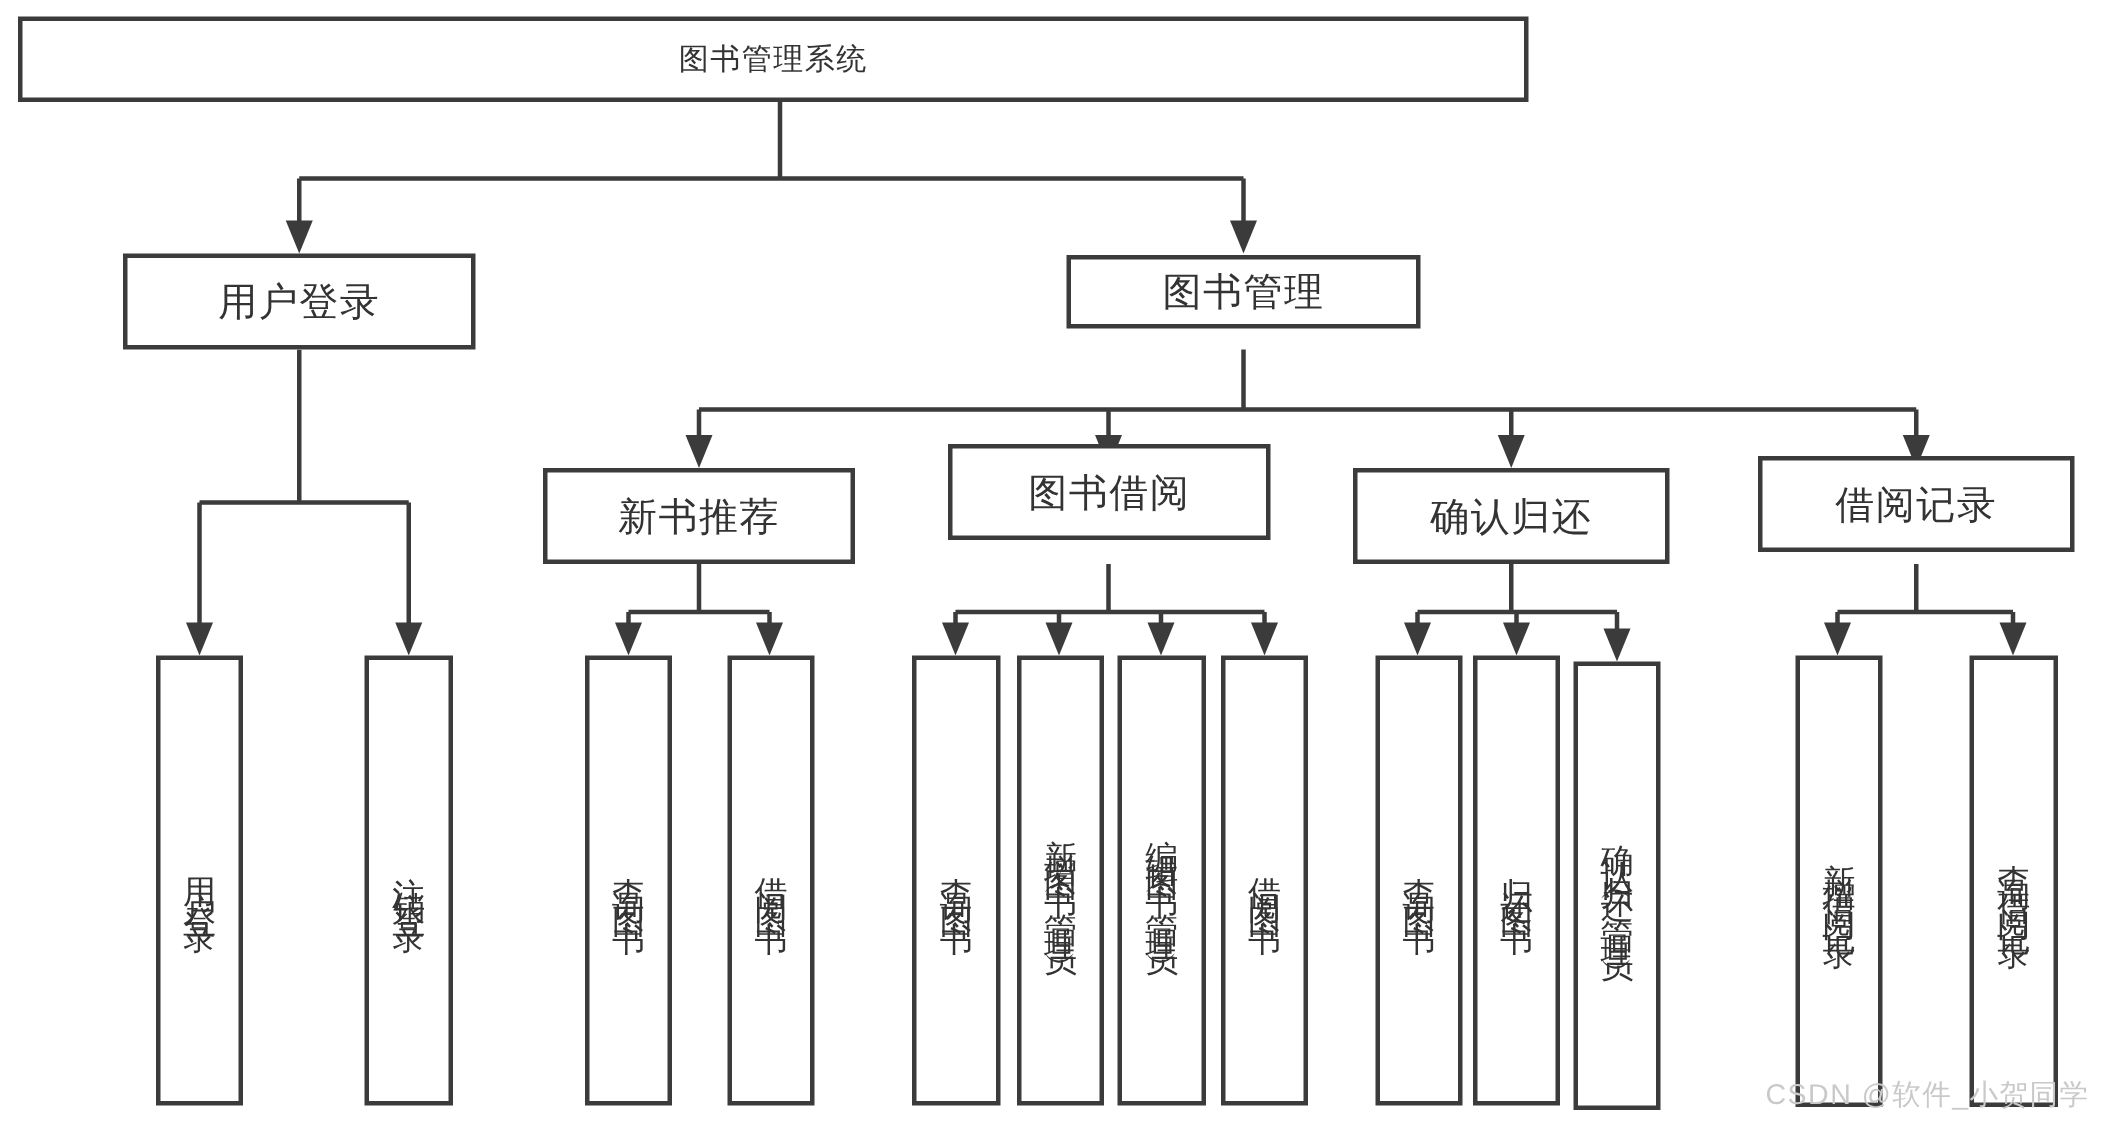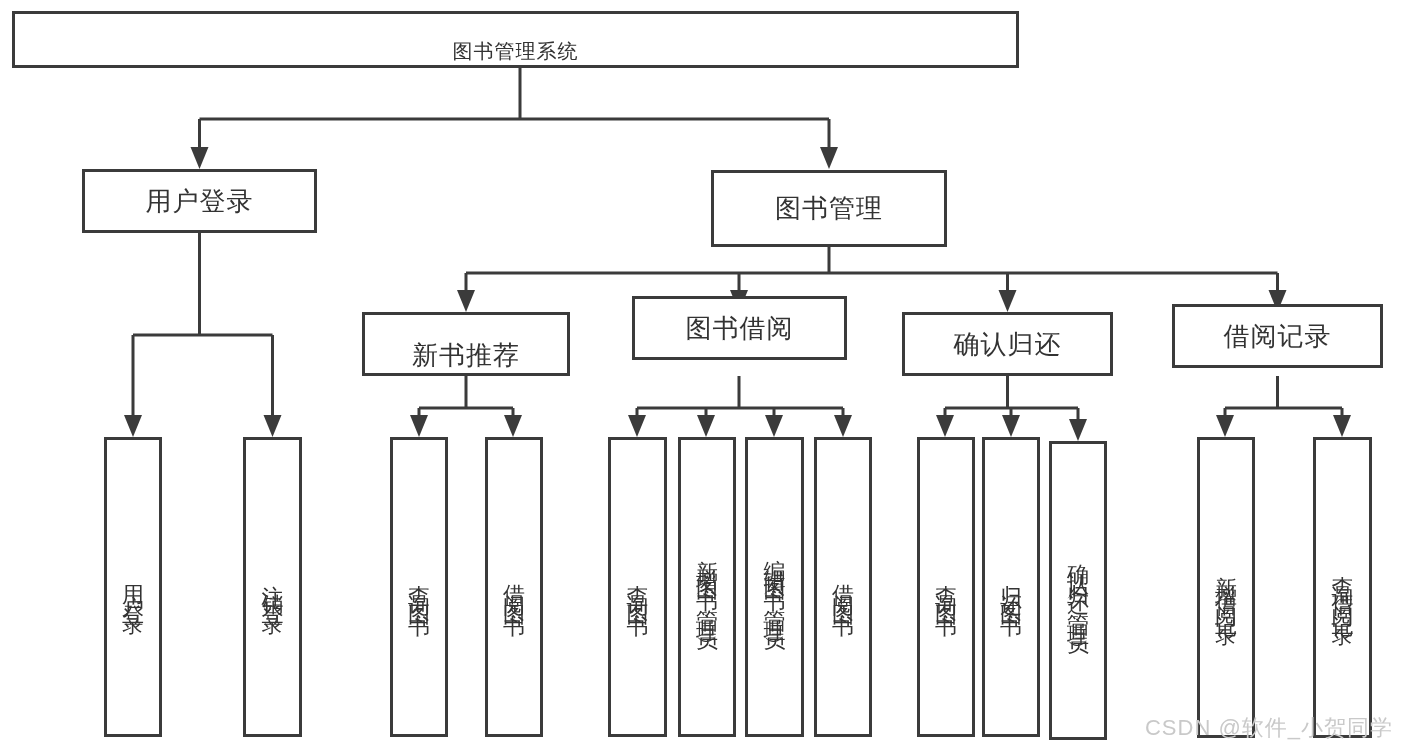--- a/index.html
+++ b/index.html
@@ -47,21 +47,21 @@
     text-orientation: mixed;
     font-size: 22px;
     letter-spacing: 10px;
     line-height: 1;
     white-space: nowrap;
   }
   .watermark {
     position: absolute;
     right: 12px;
     bottom: 4px;
-    font-size: 22px;
+    font-size: 19px;
     color: #c9c9c9;
     letter-spacing: 1px;
     user-select: none;
   }
 </style>
 </head>
 <body>
 
 <div id="canvas">
 
@@ -98,32 +98,32 @@
       <polygon points="765,415 783,415 774,437"></polygon>
       <polygon points="834,415 852,415 843,437"></polygon>
       <polygon points="936,415 954,415 945,437"></polygon>
       <polygon points="1002,415 1020,415 1011,437"></polygon>
       <polygon points="1069,419 1087,419 1078,441"></polygon>
       <polygon points="1216,415 1234,415 1225,437"></polygon>
       <polygon points="1333,415 1351,415 1342,437"></polygon>
     </g>
   </svg>
 
-  <div class="node root-box" style="left:12px; top:11px; width:1007px; height:57px;align-items:flex-end;">
+  <div class="node root-box" style="left:12px; top:11px; width:1007px; height:57px;">
     <span>图书管理系统</span>
   </div>
 
   <div class="node h-box" style="left:82px; top:169px; width:235px; height:64px;">
     <span>用户登录</span>
   </div>
-  <div class="node h-box" style="left:711px; top:170px; width:236px; height:77px;">
+  <div class="node h-box" style="left:711px; top:170px; width:236px; height:49px;">
     <span>图书管理</span>
   </div>
 
-  <div class="node h-box" style="left:362px; top:312px; width:208px; height:64px;align-items:flex-end;">
+  <div class="node h-box" style="left:362px; top:312px; width:208px; height:64px;">
     <span>新书推荐</span>
   </div>
   <div class="node h-box" style="left:632px; top:296px; width:215px; height:64px;">
     <span>图书借阅</span>
   </div>
   <div class="node h-box" style="left:902px; top:312px; width:211px; height:64px;">
     <span>确认归还</span>
   </div>
   <div class="node h-box" style="left:1172px; top:304px; width:211px; height:64px;">
     <span>借阅记录</span>

